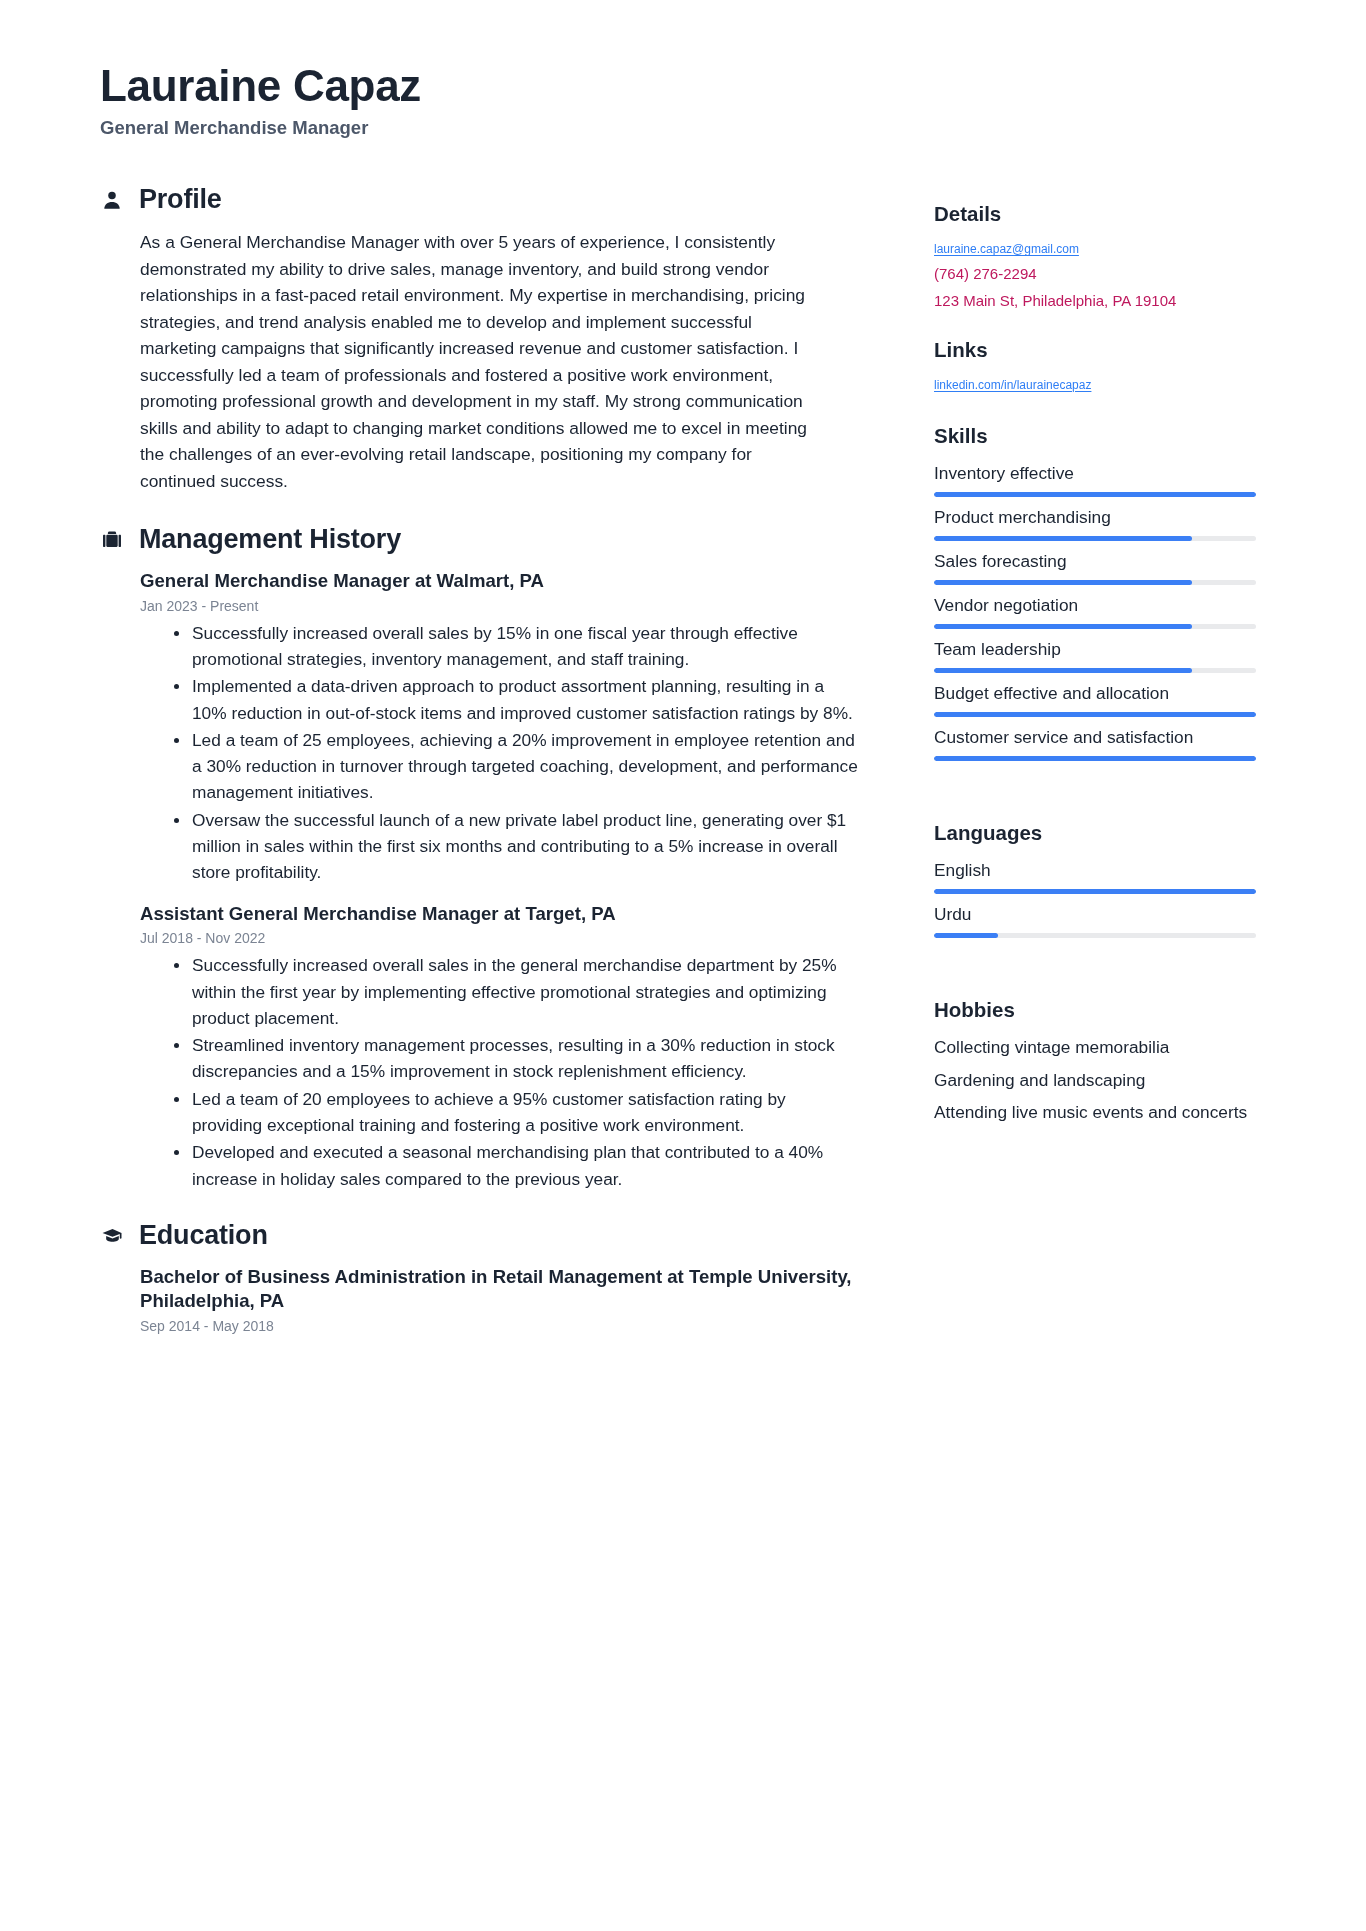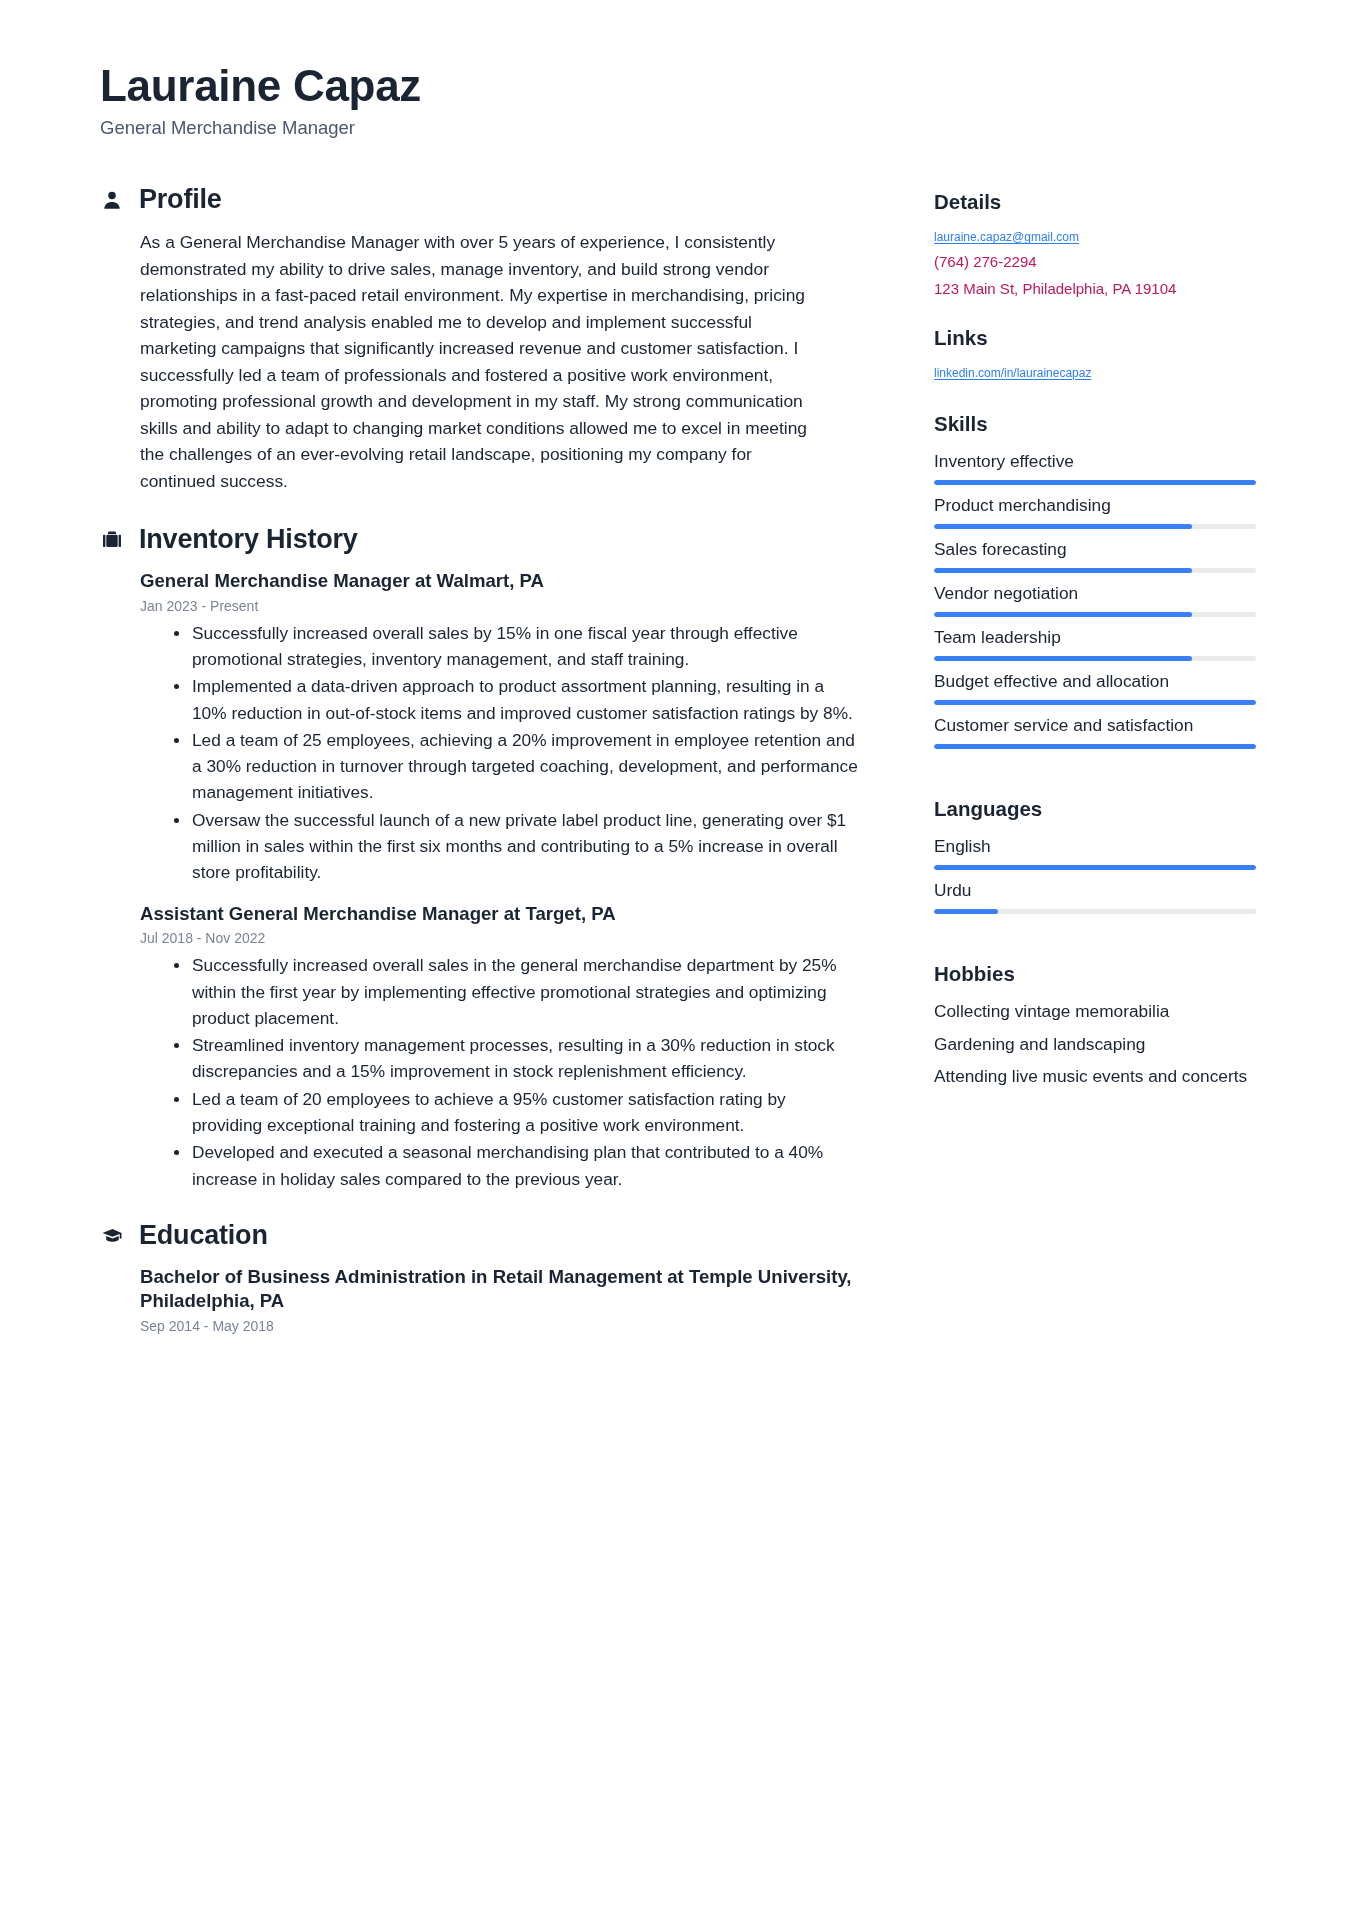--- a/index.html
+++ b/index.html
@@ -29,21 +29,21 @@
     font-size: 44px;
     font-weight: 700;
     letter-spacing: -0.3px;
     color: #1b2432;
     line-height: 1.1;
     margin: 0 0 6px 0;
   }
   .job-title {
     font-size: 18.5px;
     color: #4c5769;
-    font-weight: 400;
+    font-weight: 700;
     line-height: 1.3;
     margin: 0;
   }
 
   
   .columns {
     display: flex;
     align-items: flex-start;
     gap: 74px;
   }
@@ -123,21 +123,21 @@
     background: #1b2432;
   }
   .entry-spacer { height: 12px; }
 
   
   .side-block { margin-bottom: 26px; }
   .side-title {
     font-size: 20.5px;
     font-weight: 700;
     color: #1b2432;
-    margin: 0 0 12px 0;
+    margin: 12px 0 12px 0;
     line-height: 1.2;
   }
   .side-line {
     font-size: 15px;
     line-height: 1.58;
     color: #be185d;
     margin-bottom: 3px;
   }
   a.side-link {
     font-size: 12px;
@@ -213,21 +213,21 @@
       <div class="section">
         <div class="section-head">
           <span class="sec-icon">
             <svg width="22" height="22" viewBox="0 0 24 24" fill="#1b2432" aria-hidden="true">
               <rect x="2.2" y="6.4" width="2.6" height="13.2" rx="0.8"></rect>
               <rect x="19.2" y="6.4" width="2.6" height="13.2" rx="0.8"></rect>
               <path d="M9.2 2.6h5.6c1 0 1.7.7 1.7 1.7v1.2H7.5V4.3c0-1 .7-1.7 1.7-1.7zm-.2 2.1h6v.8H9z"></path>
               <rect x="5.8" y="6.4" width="12.4" height="13.2" rx="1.2"></rect>
             </svg>
           </span>
-          <span class="section-title">Inventory History</span>
+          <span class="section-title">Management History</span>
         </div>
 
         <div class="entry">
           <div class="entry-title">General Merchandise Manager at Walmart, PA</div>
           <div class="entry-date">Jan 2023 - Present</div>
           <ul class="bullets">
             <li>Successfully increased overall sales by 15% in one fiscal year through effective promotional strategies, inventory management, and staff training.</li>
             <li>Implemented a data-driven approach to product assortment planning, resulting in a 10% reduction in out-of-stock items and improved customer satisfaction ratings by 8%.</li>
             <li>Led a team of 25 employees, achieving a 20% improvement in employee retention and a 30% reduction in turnover through targeted coaching, development, and performance management initiatives.</li>
             <li>Oversaw the successful launch of a new private label product line, generating over $1 million in sales within the first six months and contributing to a 5% increase in overall store profitability.</li>

